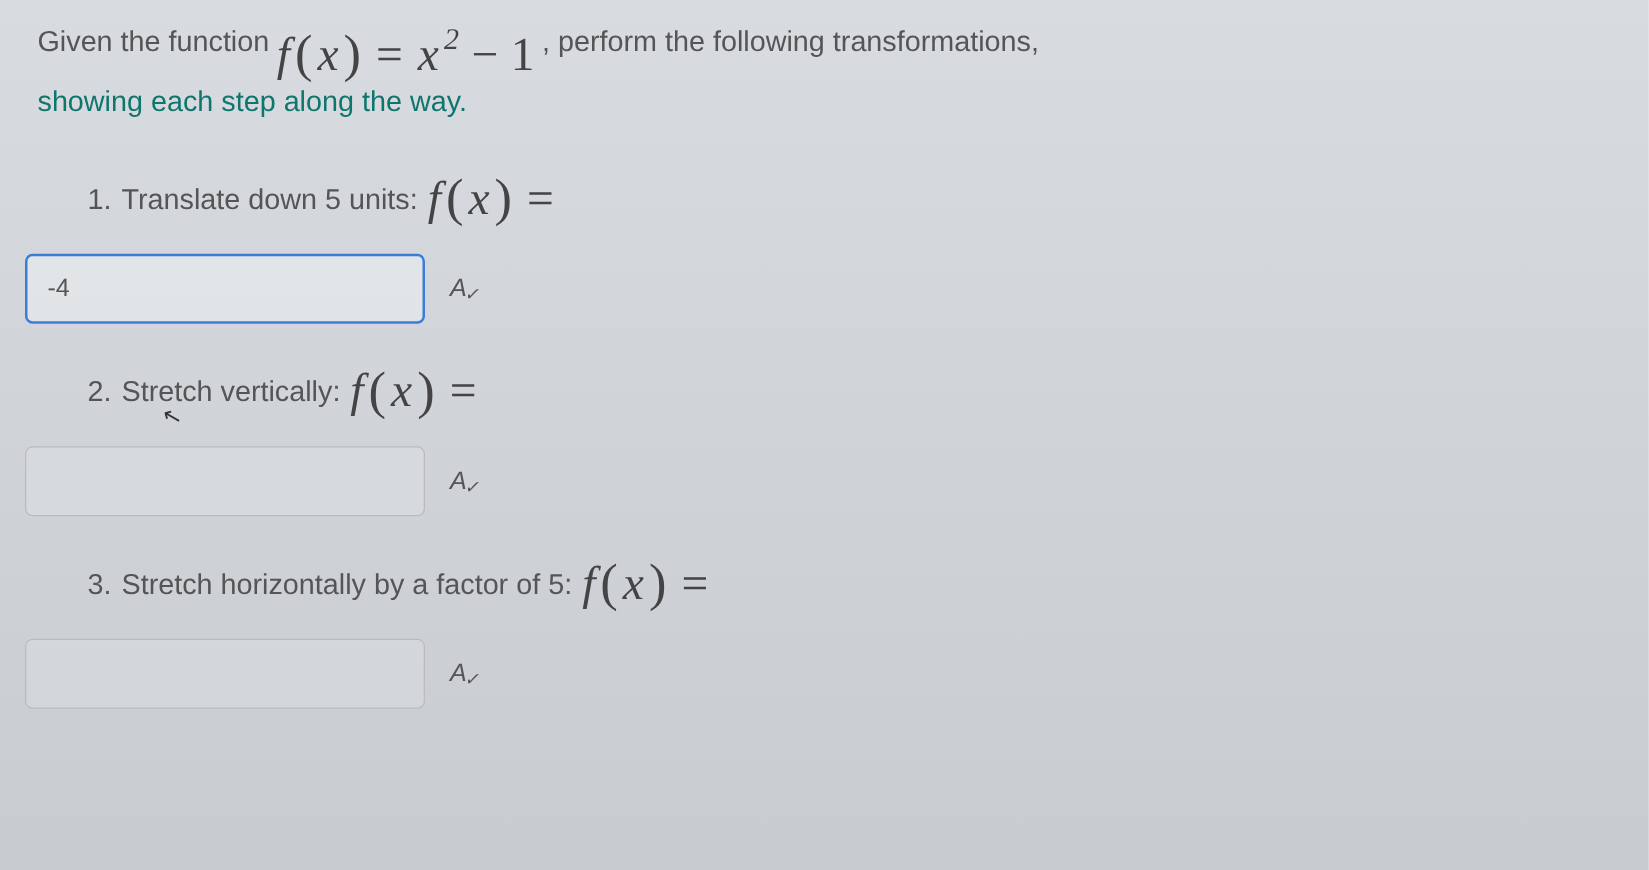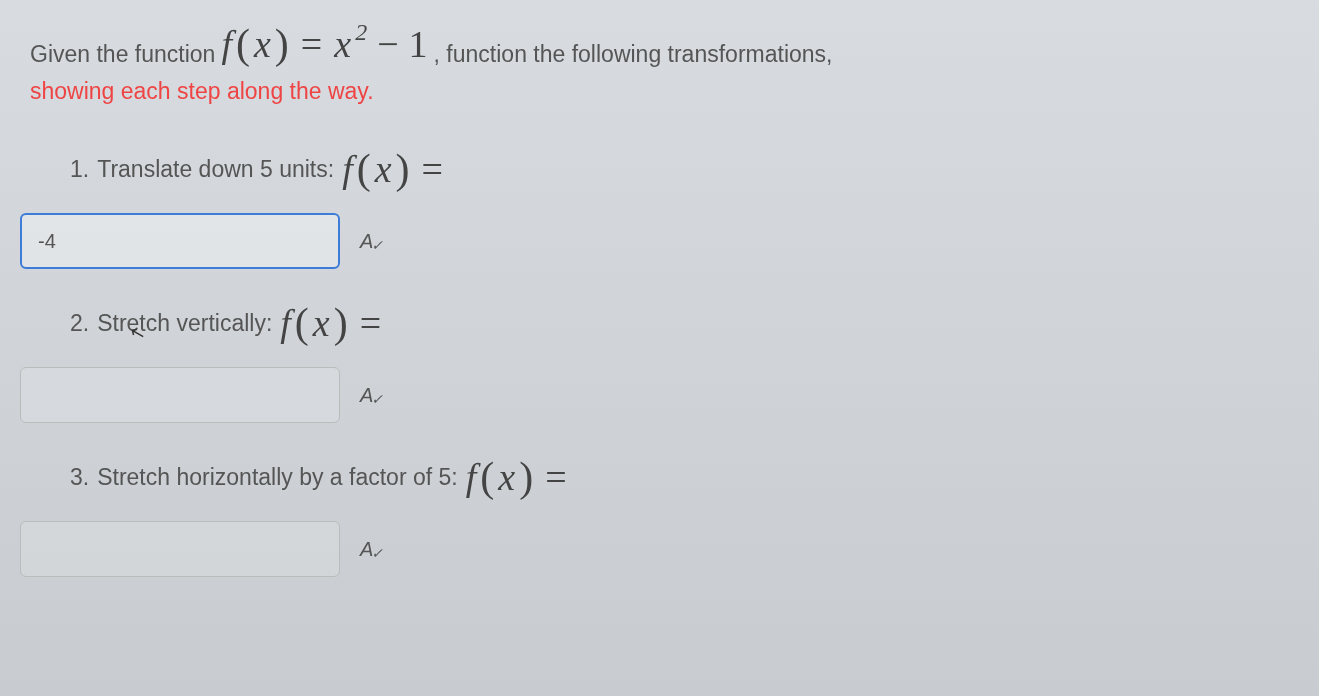--- a/index.html
+++ b/index.html
@@ -12,29 +12,28 @@
       background: linear-gradient(to bottom, #d8dce0 0%, #c8ccd0 100%);
       width: 1319px;
       height: 696px;
       padding: 20px 30px;
       color: #444;
       overflow: hidden;
     }
     .intro-line {
       font-size: 23px;
       color: #555;
-      margin-bottom: 10px;
       display: flex;
-      align-items: flex-end;
+      align-items: flex-start;
       flex-wrap: wrap;
       gap: 6px;
     }
     .intro-line2 {
       font-size: 23px;
-      color: #ef4444;
+      color: #0f766e;
       margin-bottom: 40px;
     }
     .math-large {
       font-family: 'Cambria Math', 'STIX', 'Times New Roman', serif;
       font-size: 38px;
       color: #444;
       font-style: italic;
       display: inline-flex;
       align-items: center;
       gap: 4px;
@@ -123,21 +122,21 @@
     <span>f</span>
       <span class="paren-open">(</span>
       <span>x</span>
       <span class="paren-close">)</span>
     <span class="eq-sign">=</span>
     <span>x</span>
       <span class="sup">2</span>
     <span class="minus-sign">−</span>
     <span style="font-style:normal">1</span>
   </span>
-  <span>, function the following transformations,</span>
+  <span>, perform the following transformations,</span>
 </div>
 <div class="intro-line2">showing each step along the way.</div>
 
 <div class="question-block">
   <div class="question-text">
     <span>1.</span>
     <span>Translate down 5 units:</span>
     <span class="math-large">
       <span>f</span>
         <span class="paren-open">(</span>

